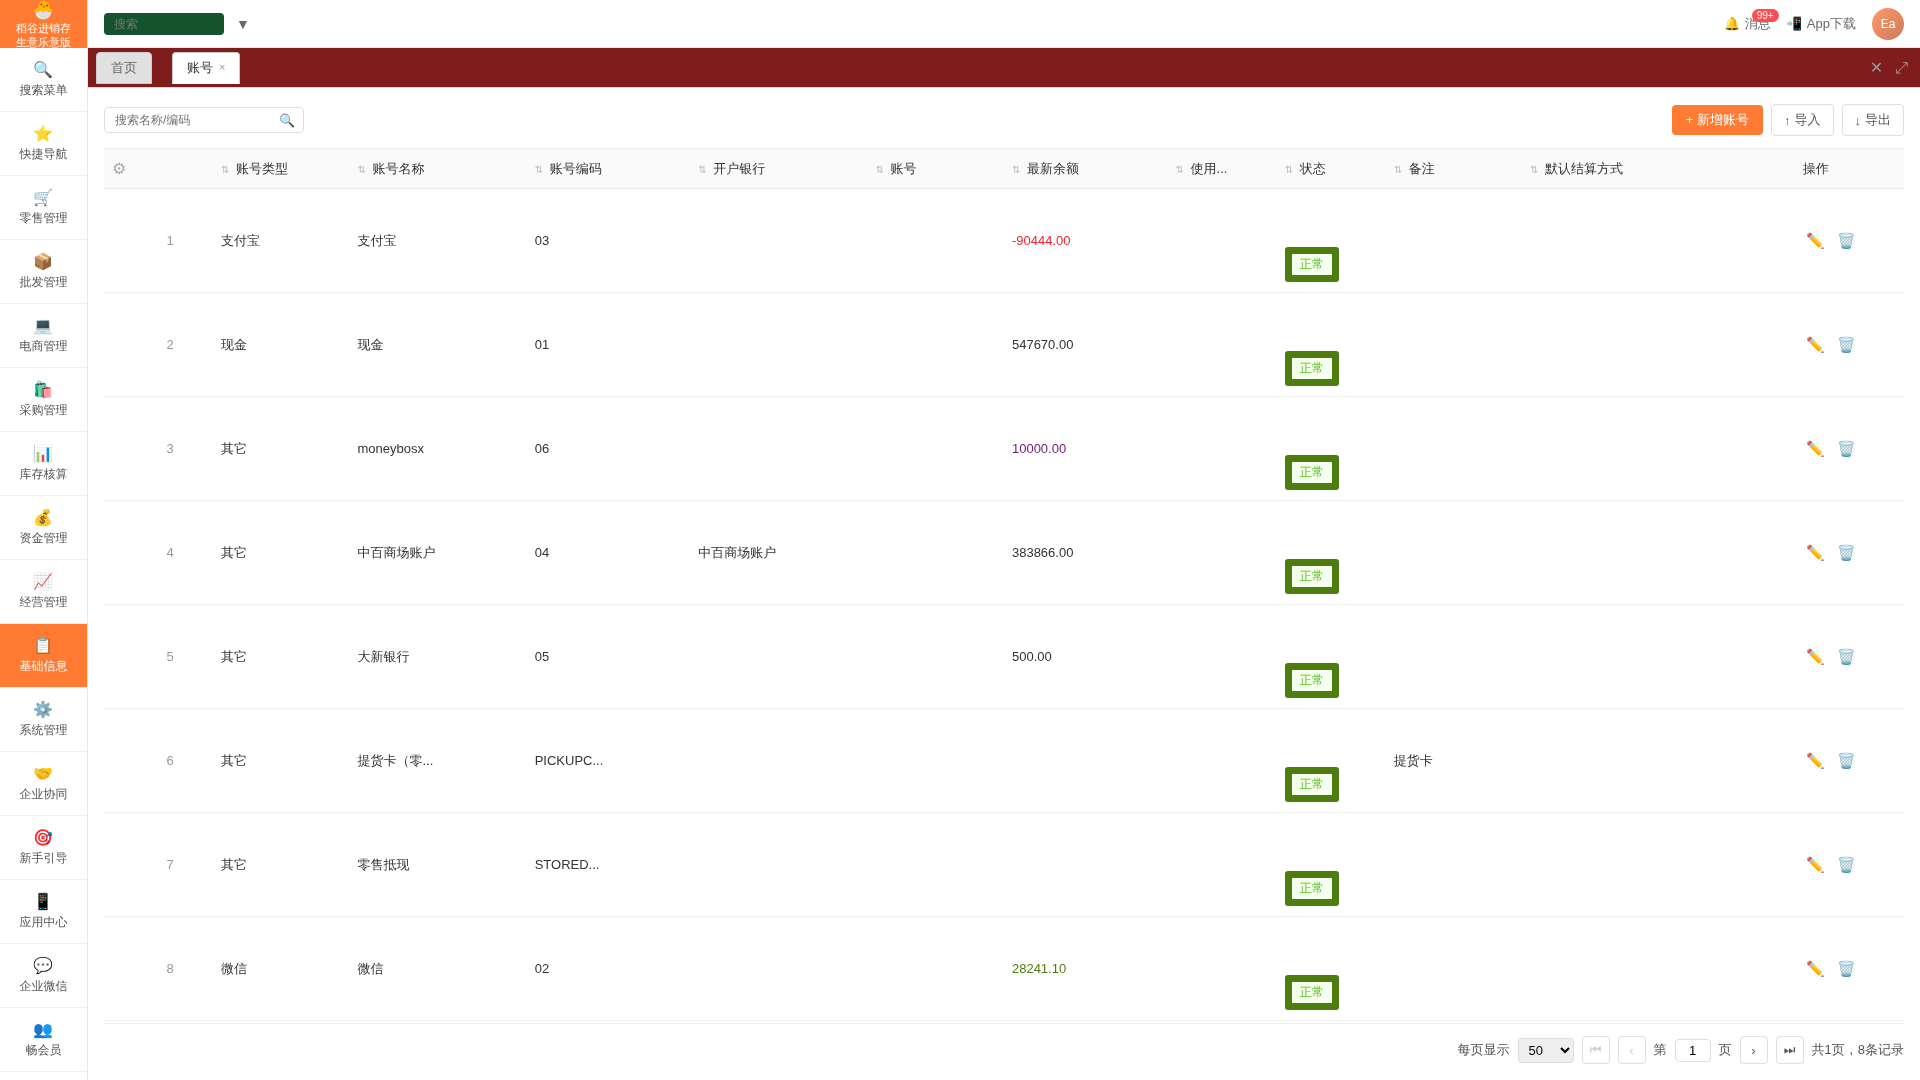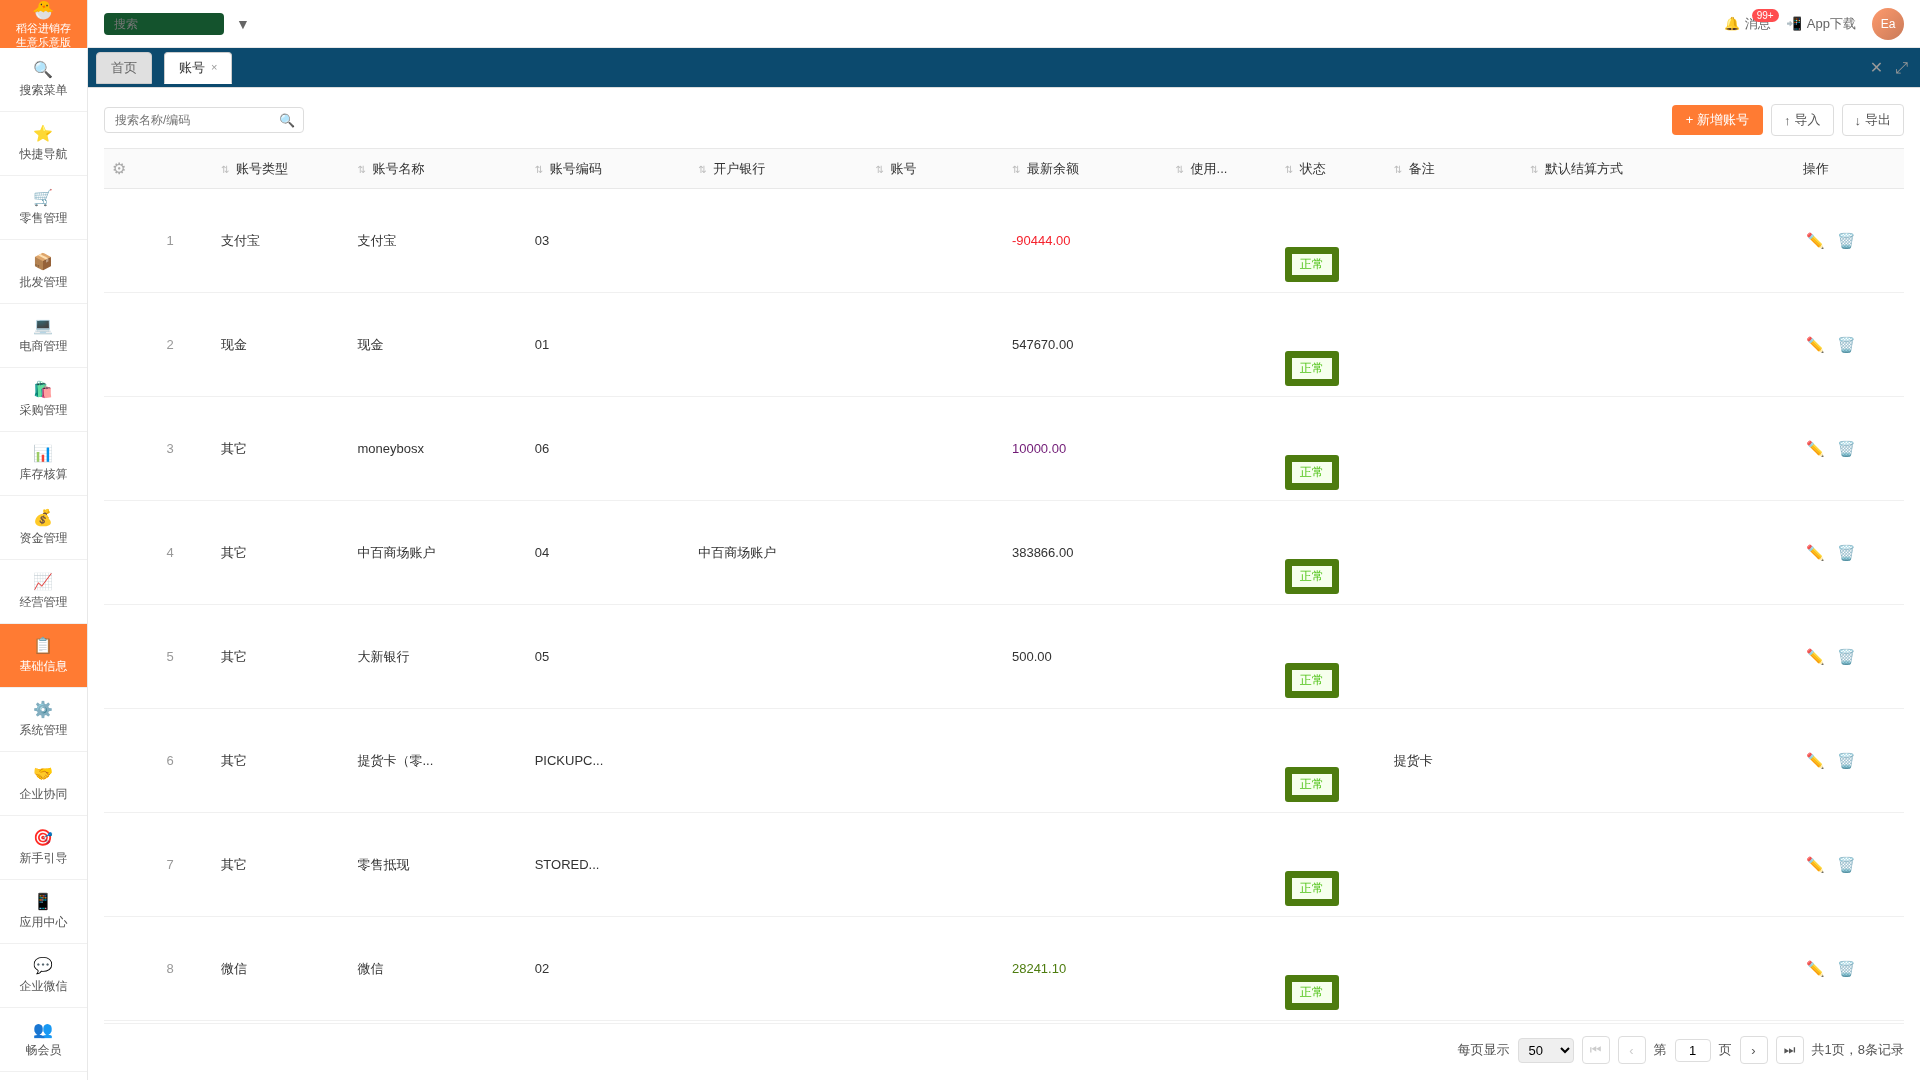--- a/index.html
+++ b/index.html
@@ -125,25 +125,25 @@
       width: 32px;
       height: 32px;
       border-radius: 50%;
       background: #ddd;
       overflow: hidden;
     }
 
     
     .tab-bar {
       height: 40px;
-      background: #0c4a6e;
+      background: #7f1d1d;
       display: flex;
       align-items: center;
       padding: 0 8px;
-      gap: 12px;
+      gap: 20px;
       flex-shrink: 0;
       border-bottom: 1px solid #ddd;
     }
     .tab {
       height: 32px;
       padding: 0 14px;
       border-radius: 4px 4px 0 0;
       display: flex;
       align-items: center;
       gap: 6px;

